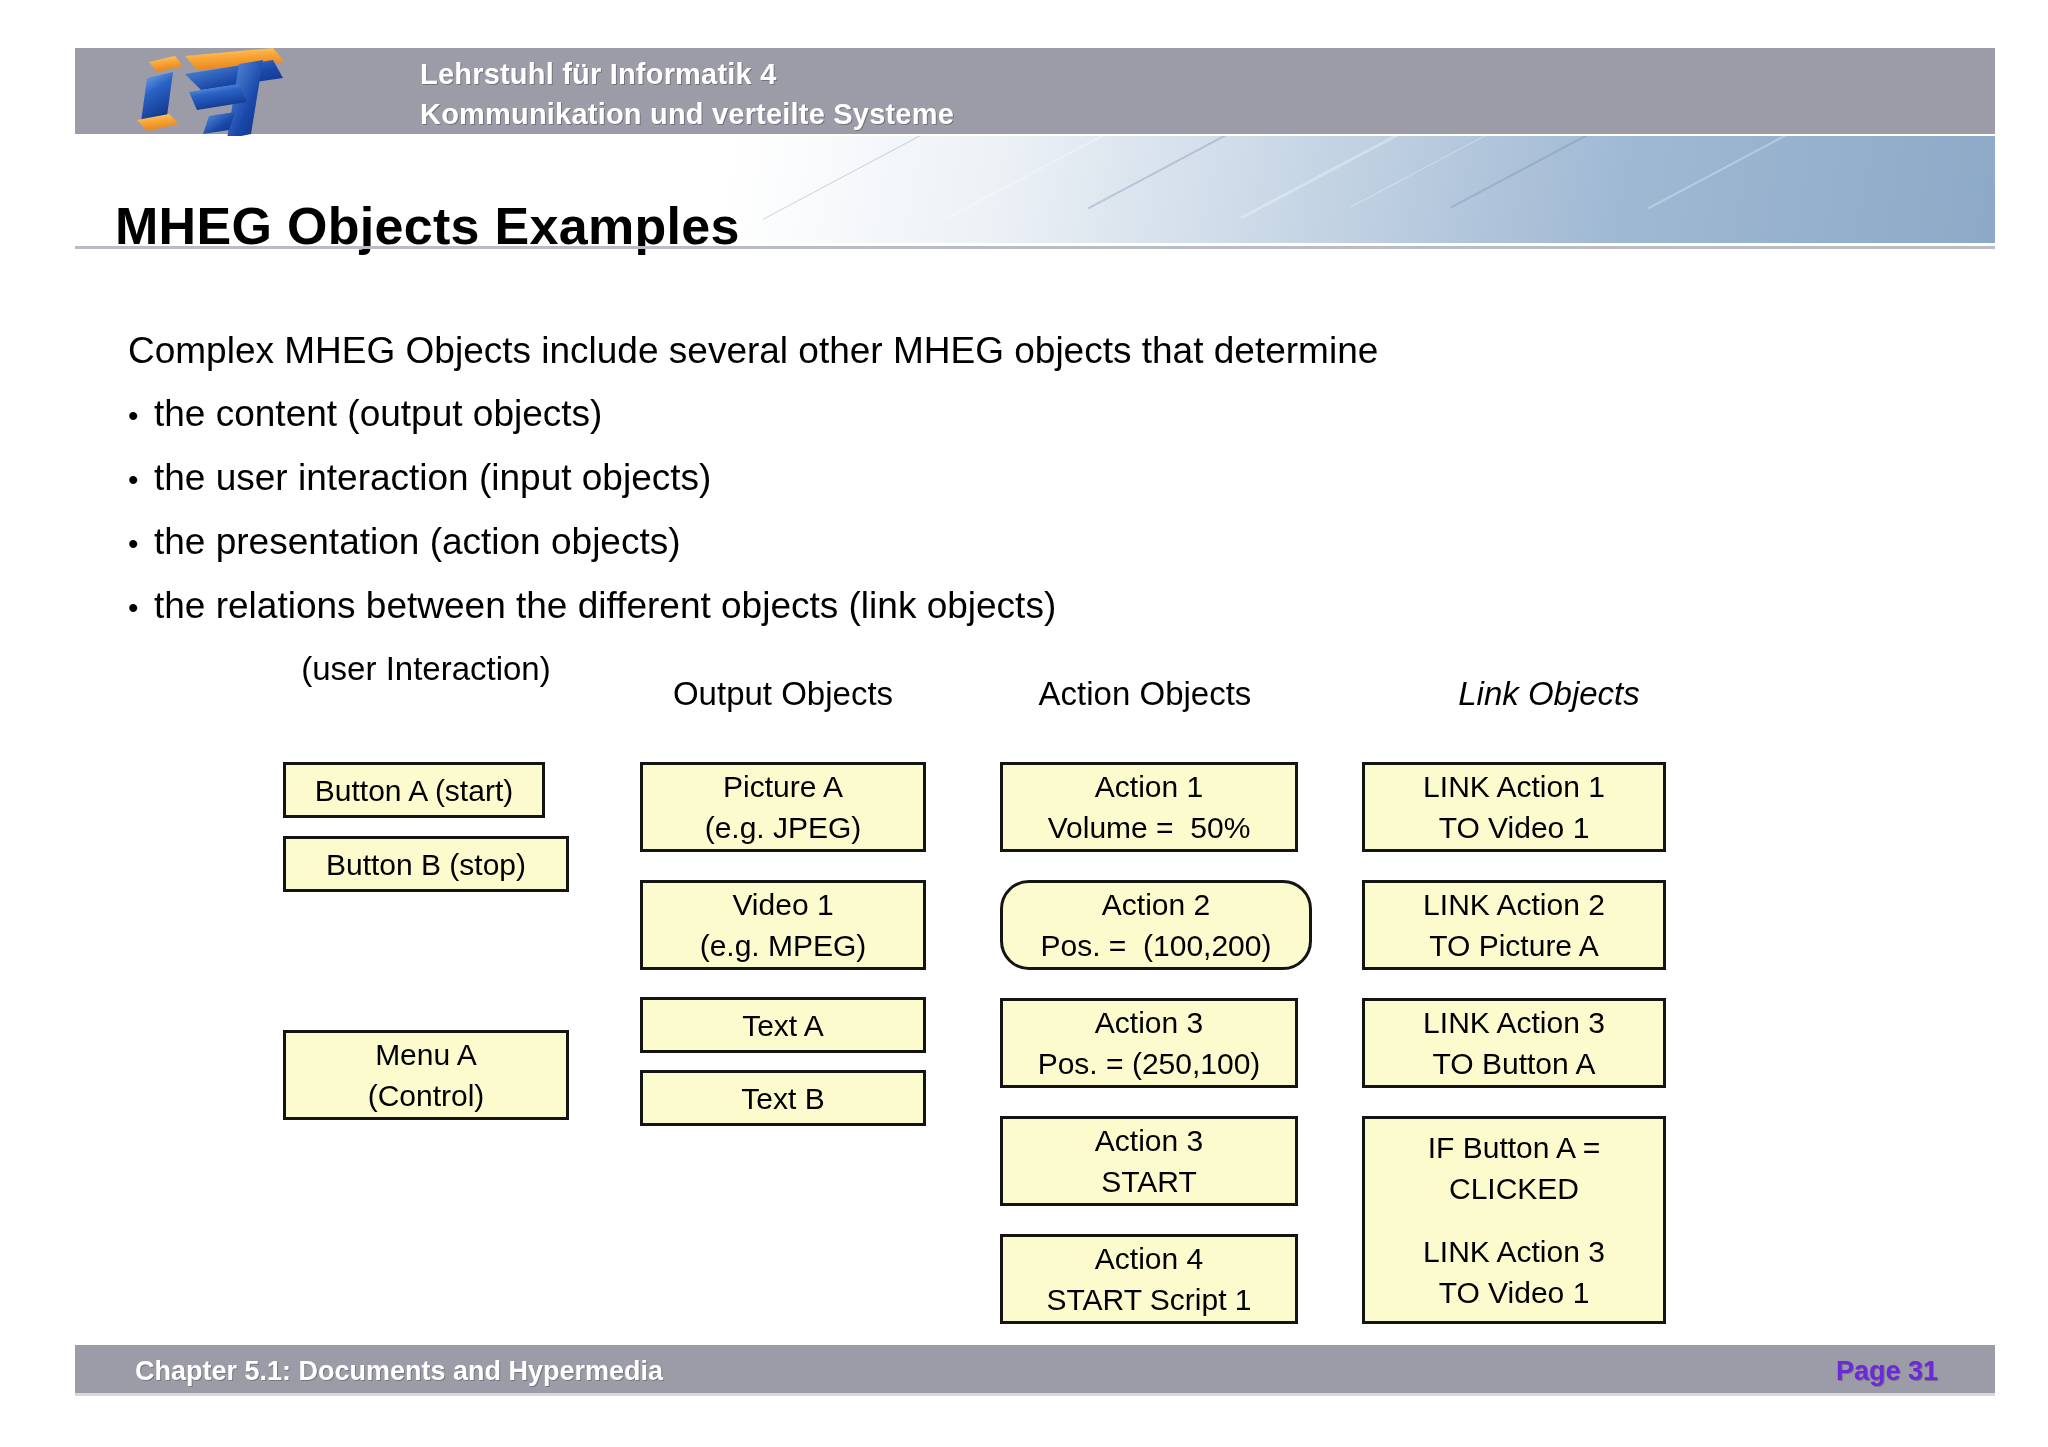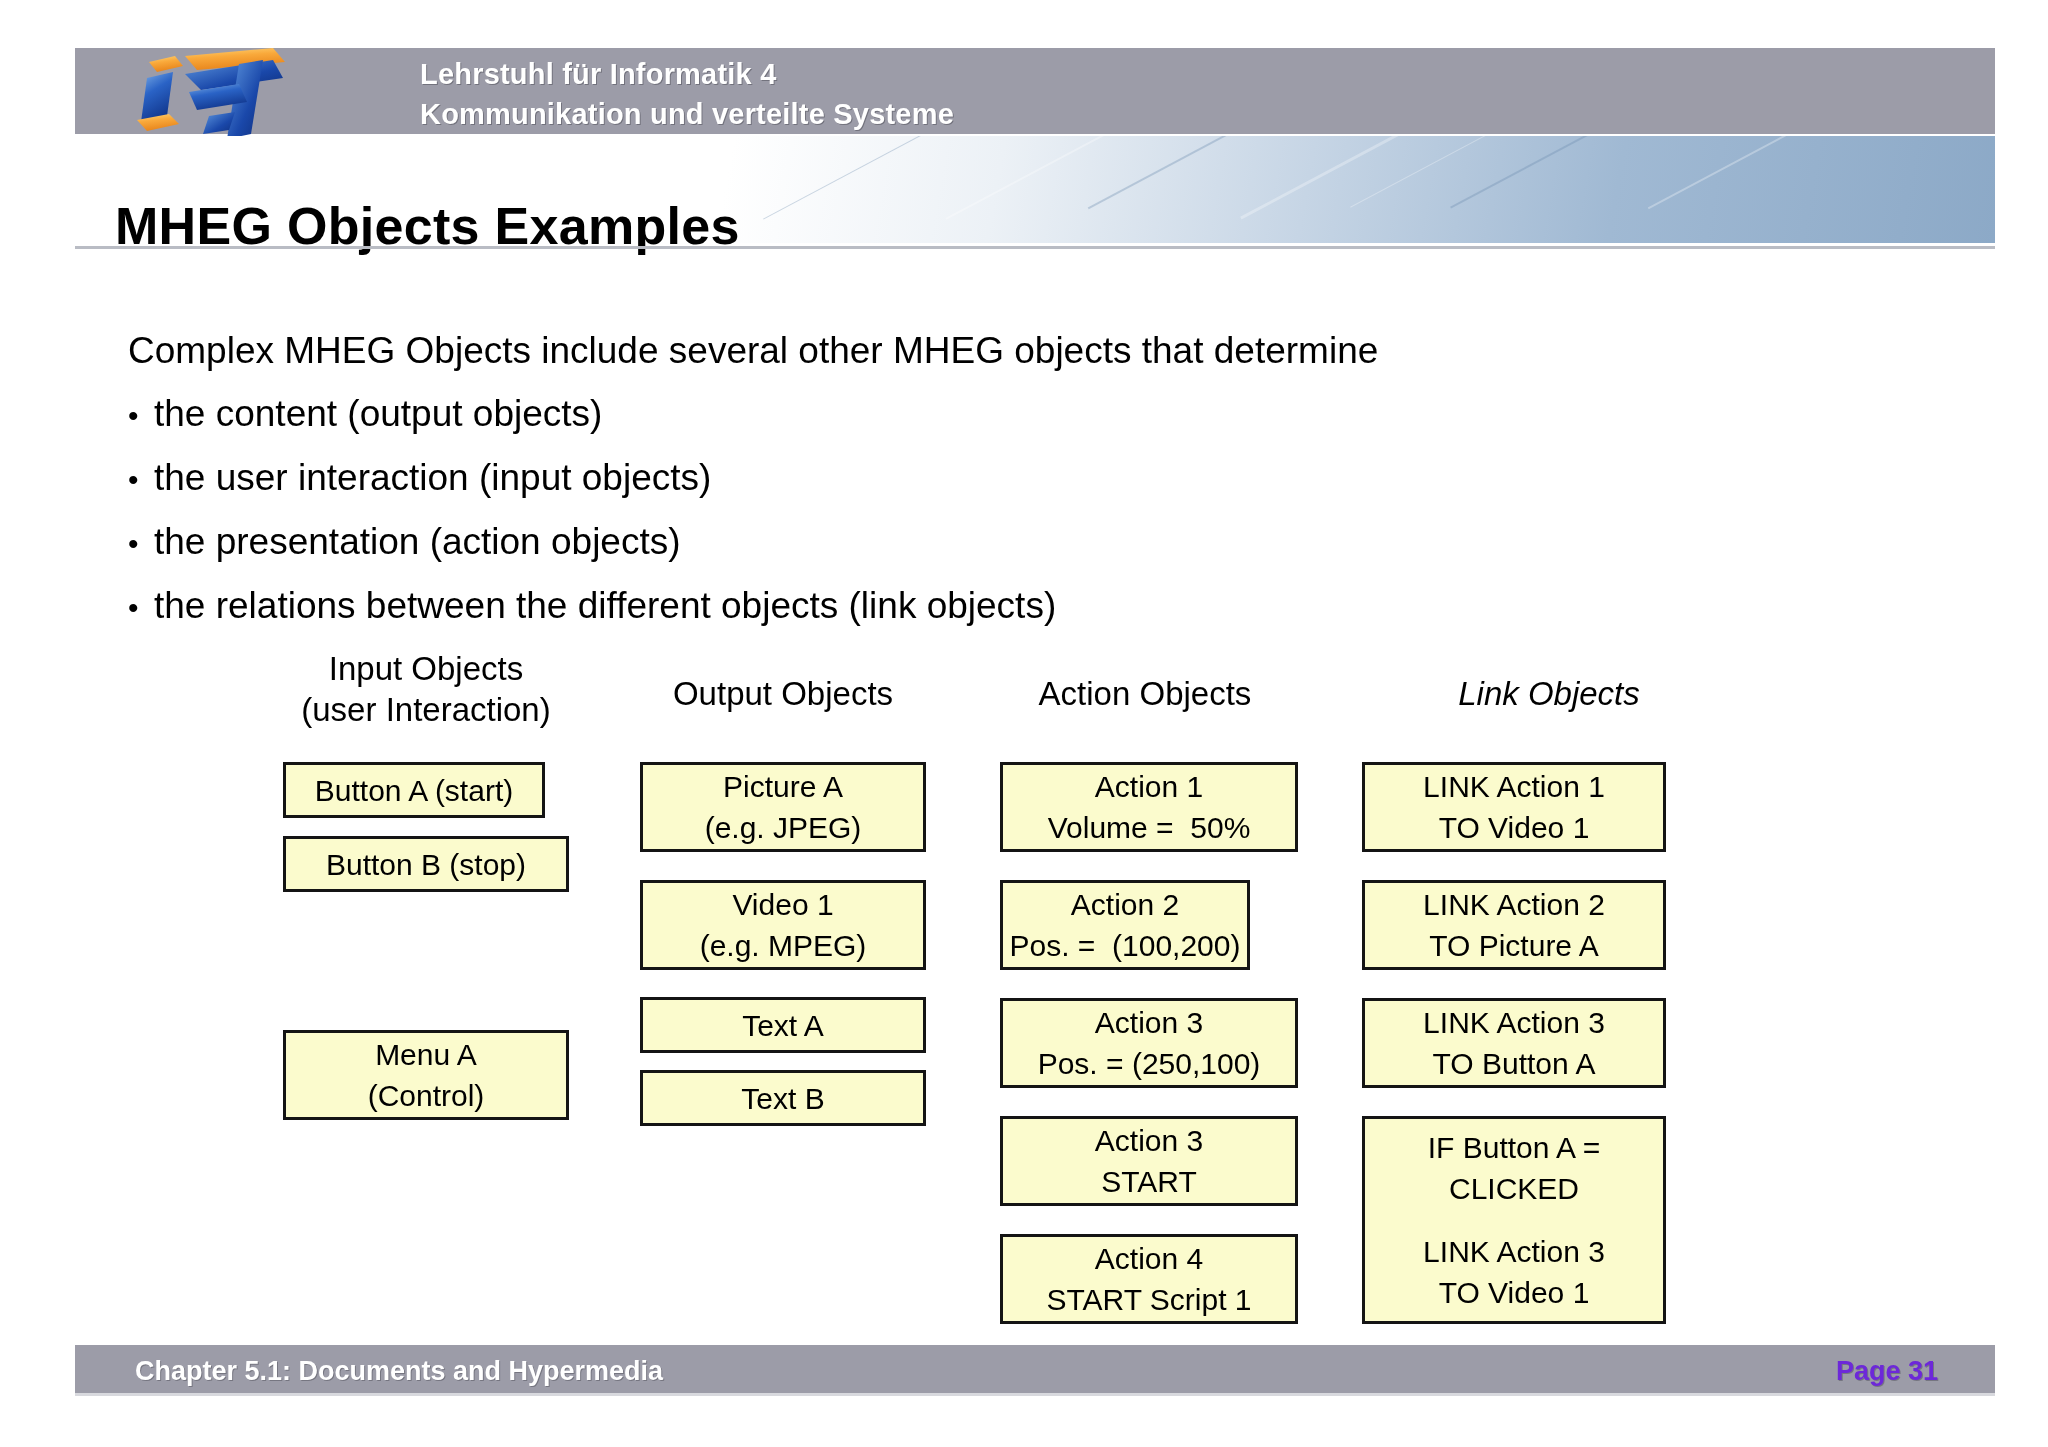--- a/index.html
+++ b/index.html
@@ -183,21 +183,20 @@
   <span>the presentation (action objects)</span>
 </div>
 <div class="bullet-row" style="top:585px;">
   <span class="bullet-dot">•</span>
   <span>the relations between the different objects (link objects)</span>
 </div>
 
 <div id="diagram">
 
   <div class="col-head" style="left:281px;top:648px;width:290px;">
-    <div>Input Objects</div>
     <div>(user Interaction)</div>
   </div>
   <div class="col-head" style="left:638px;top:673px;width:290px;text-align:center;">
     <div>Output Objects</div>
   </div>
   <div class="col-head" style="left:1000px;top:673px;width:290px;">
     <div>Action Objects</div>
   </div>
   <div class="col-head" style="left:1404px;top:673px;width:290px;font-style:italic;">
     <div>Link Objects</div>
@@ -226,21 +225,21 @@
     <span>Text A</span>
   </div>
   <div class="obox" style="left:640px;top:1070px;width:286px;height:56px;">
     <span>Text B</span>
   </div>
 
   <div class="obox" style="left:1000px;top:762px;width:298px;height:90px;">
     <span>Action 1</span>
     <span>Volume =  50%</span>
   </div>
-  <div class="obox" style="left:1000px;top:880px;width:250px;height:90px;">
+  <div class="obox" style="left:1000px;top:880px;width:312px;height:90px;border-radius:29px;">
     <span>Action 2</span>
     <span>Pos. =  (100,200)</span>
   </div>
   <div class="obox" style="left:1000px;top:998px;width:298px;height:90px;">
     <span>Action 3</span>
     <span>Pos. = (250,100)</span>
   </div>
   <div class="obox" style="left:1000px;top:1116px;width:298px;height:90px;">
     <span>Action 3</span>
     <span>START</span>

